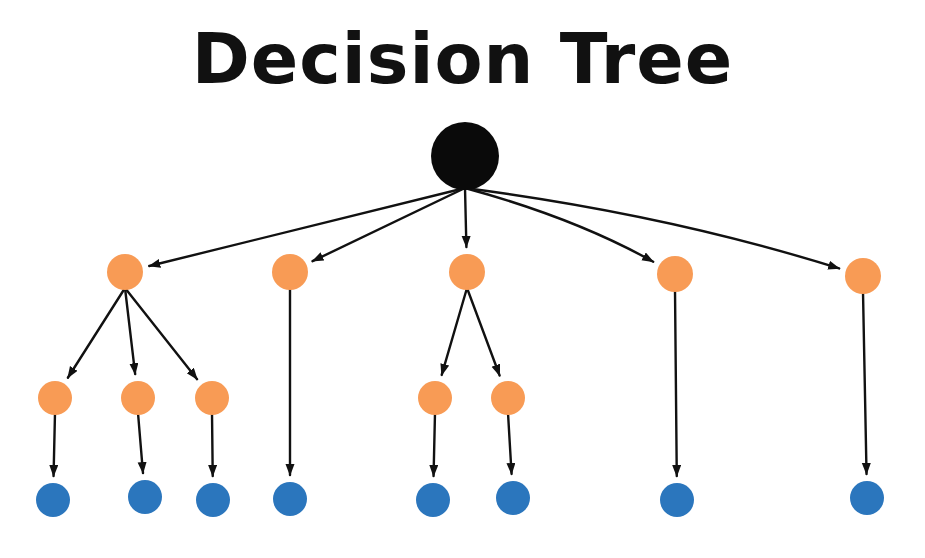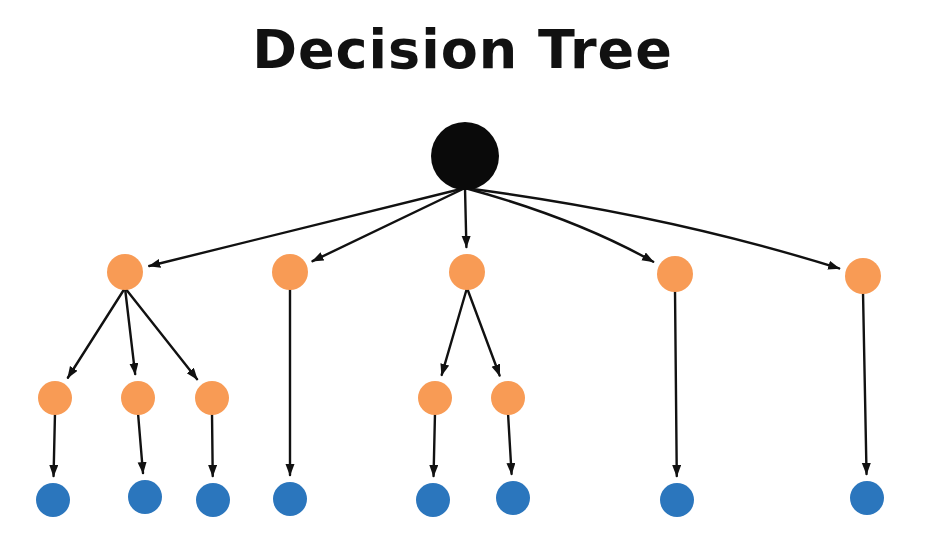--- a/index.html
+++ b/index.html
@@ -1,19 +1,19 @@
 <!DOCTYPE html>
 <html><head>
 <meta charset="utf-8">
 <style>
   html,body{margin:0;padding:0;background:#ffffff;}
   .page{position:relative;width:925px;height:558px;background:#ffffff;overflow:hidden;
         font-family:"DejaVu Sans","Liberation Sans",sans-serif;}
   .title{position:absolute;left:0;top:18px;width:925px;text-align:center;
-         font-size:54px;font-weight:600;color:#111111;letter-spacing:1px;
+         font-size:70px;font-weight:600;color:#111111;letter-spacing:1px;
          font-family:"DejaVu Sans","Liberation Sans",sans-serif;}
   .tree-svg{position:absolute;left:0;top:0;width:925px;height:558px;}
   .edge{fill:none;stroke-linecap:round;}
 </style>
 </head>
 <body>
 
 <div class="page">
   <div class="title">Decision Tree</div>
 

